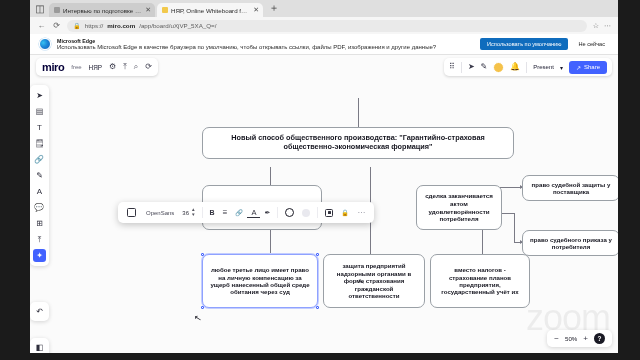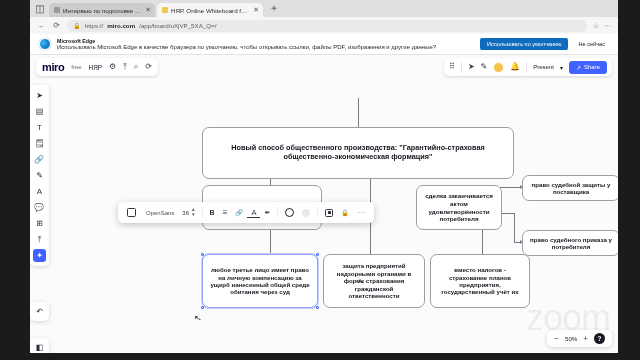--- a/index.html
+++ b/index.html
@@ -255,21 +255,21 @@
         <div class="edge v" style="left:240px; top:175px; height:24px;"></div>
         <div class="edge v" style="left:340px; top:112px; height:87px;"></div>
         <div class="edge h" style="left:470px; top:132px; width:22px;"></div>
         <div class="edge h" style="left:470px; top:158px; width:14px;"></div>
         <div class="edge v" style="left:484px; top:158px; height:29px;"></div>
         <div class="edge h" style="left:484px; top:187px; width:8px;"></div>
         <div class="edge v" style="left:452px; top:175px; height:24px;"></div>
         <div class="arrow" style="left:490px; top:130px;"></div>
         <div class="arrow" style="left:490px; top:185px;"></div>
 
-        <div class="node" style="left:172px; top:72px; width:312px; height:52px; font-size:7.3px;">
+        <div class="node" style="left:172px; top:72px; width:312px; height:32px; font-size:7.3px;">
           <span>Новый способ общественного производства: "Гарантийно-страховая общественно-экономическая формация"</span>
         </div>
 
         <div class="node" style="left:172px; top:130px; width:120px; height:45px; font-size:6.4px;">
           <span>товар - гарантия ... культура потребления</span>
         </div>
 
         <div class="node" style="left:386px; top:130px; width:86px; height:45px; font-size:6.2px;">
           <span>сделка заканчивается актом удовлетворённости потребителя</span>
         </div>

